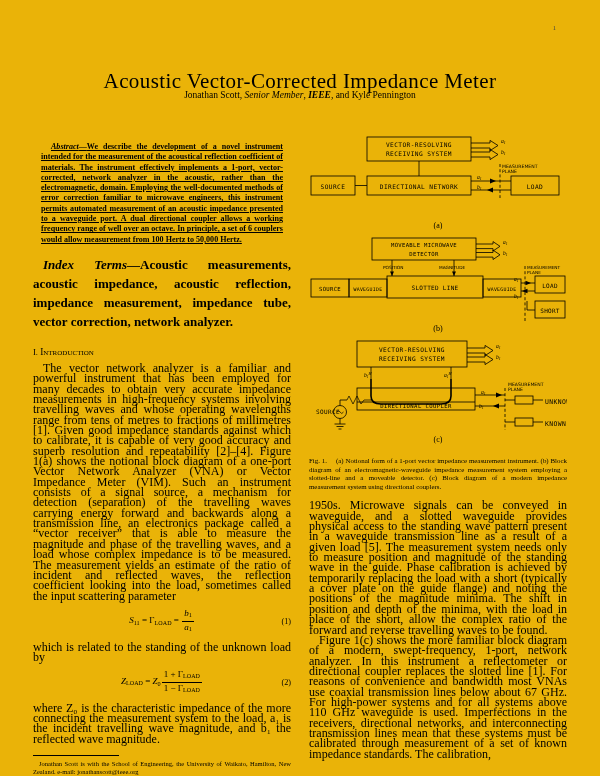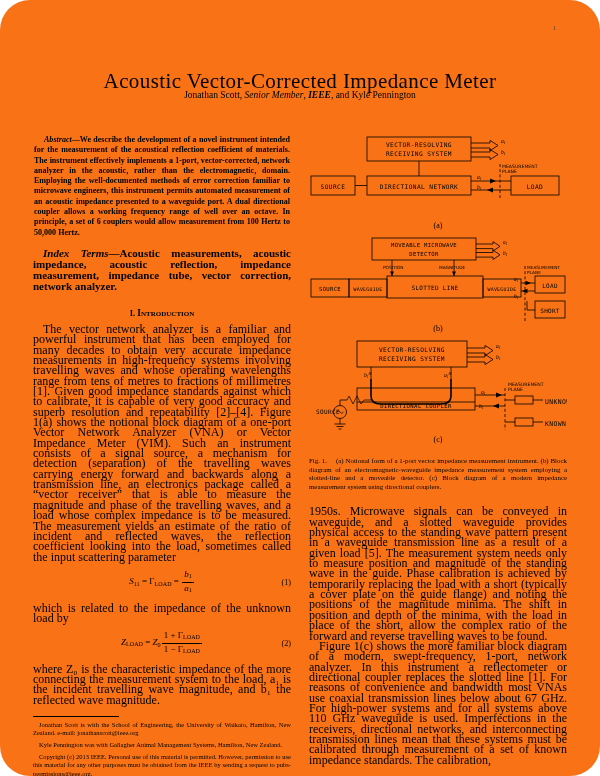--- a/index.html
+++ b/index.html
@@ -13,22 +13,21 @@
     position: relative;
     font-family: "Liberation Serif", serif;
     color: #000000;
     overflow: hidden;
   }
   .page {
     position: absolute;
     left: 0; top: 0;
     width: 600px;
     height: 776px;
-    background: #f97316;
-    border-radius: 30px;
+    background: #eab308;
   }
   .page-number {
     position: absolute;
     right: 44px;
     top: 24px;
     font-size: 6.5px;
     color: #444;
     font-family: "Liberation Serif", serif;
   }
   .title {
@@ -67,45 +66,46 @@
 
   p.body {
     margin: 0 0 0 0;
     font-size: 12px;
     line-height: 10.35px;
     text-align: justify;
     text-indent: 10px;
     font-family: "Liberation Serif", serif;
   }
   p.abstract {
-    margin: 1px;
+    margin: 8px;
     font-size: 8.05px;
     line-height: 10.3px;
     text-align: justify;
     text-indent: 10px;
     font-weight: bold;
     font-family: "Liberation Serif", serif;
+    text-decoration: underline;
   }
   p.abstract .lead { font-style: italic; font-weight: bold; }
   p.indexterms {
     margin: 10px 0 0 0;
-    font-size: 11px;
-    line-height: 11px;
+    font-size: 13px;
+    line-height: 19px;
     text-align: justify;
     text-indent: 10px;
     font-weight: bold;
     font-family: "Liberation Serif", serif;
   }
   p.indexterms .lead { font-style: italic; font-weight: bold; }
 
   h2.section {
     margin: 16px 0 6px 0;
     font-size: 8.6px;
-    text-align: center;
-    font-weight: bold;
+    text-align: left;
+    font-weight: normal;
     font-family: "Liberation Serif", serif;
   }
   h2.section .sc {
     font-variant: small-caps;
     font-size: 9.4px;
   }
 
   
   .eq {
     position: relative;
@@ -184,21 +184,21 @@
   p.figcaption {
     margin: 13px 0 0 0;
     font-size: 6.9px;
     line-height: 8.6px;
     text-align: justify;
     font-family: "Liberation Serif", serif;
   }
   p.figcaption .lbl { }
   .cap-gap { display: inline-block; width: 9px; }
 
-  .rc-body { margin-top: 15px; }
+  .rc-body { margin-top: 9px; }
   .rc-body p.body + p.body { margin-top: 0; }
 </style>
 </head>
 <body>
 
 <div class="page">
 
   <div class="page-number">1</div>
 
   <h1 class="title">Acoustic Vector-Corrected Impedance Meter</h1>
@@ -215,21 +215,21 @@
 
     <h2 class="section"><span>I.</span> <span class="sc">Introduction</span></h2>
 
     <p class="body">The vector network analyzer is a familiar and powerful instrument that has been employed for many decades to obtain very accurate impedance measurements in high-frequency systems involving travelling waves and whose operating wavelengths range from tens of metres to fractions of millimetres [1]. Given good impedance standards against which to calibrate, it is capable of very good accuracy and superb resolution and repeatability [2]–[4]. Figure 1(a) shows the notional block diagram of a one-port Vector Network Analyzer (VNA) or Vector Impedance Meter (VIM). Such an instrument consists of a signal source, a mechanism for detection (separation) of the travelling waves carrying energy forward and backwards along a transmission line, an electronics package called a “vector receiver” that is able to measure the magnitude and phase of the travelling waves, and a load whose complex impedance is to be measured. The measurement yields an estimate of the ratio of incident and reflected waves, the reflection coefficient looking into the load, sometimes called the input scattering parameter</p>
 
     <div class="eq">
       <span class="upr" style="font-style:italic">S</span><span class="sub">11</span><span class="upr"> = </span><span class="upr">Γ</span><span class="subsc">LOAD</span><span class="upr"> = </span><span class="frac"><span class="top"><span>b</span><span class="sub">1</span></span><span class="bot"><span>a</span><span class="sub">1</span></span></span>
       <span class="num">(1)</span>
     </div>
 
-    <p class="body" style="text-indent:0">which is related to the impedance of the unknown load by</p>
+    <p class="body" style="text-indent:0">which is related to the standing of the unknown load by</p>
 
     <div class="eq">
       <span style="font-style:italic">Z</span><span class="subsc">LOAD</span><span class="upr"> = </span><span style="font-style:italic">Z</span><span class="sub">0</span><span class="frac"><span class="top"><span class="upr">1 + </span><span class="upr">Γ</span><span class="subsc">LOAD</span></span><span class="bot"><span class="upr">1 − </span><span class="upr">Γ</span><span class="subsc">LOAD</span></span></span>
       <span class="num">(2)</span>
     </div>
 
     <p class="body" style="text-indent:0">where Z₀ is the characteristic impedance of the more connecting the measurement system to the load, a₁ is the incident travelling wave magnitude, and b₁ the reflected wave magnitude.</p>
 
 
     <div class="footnote-rule"></div>

